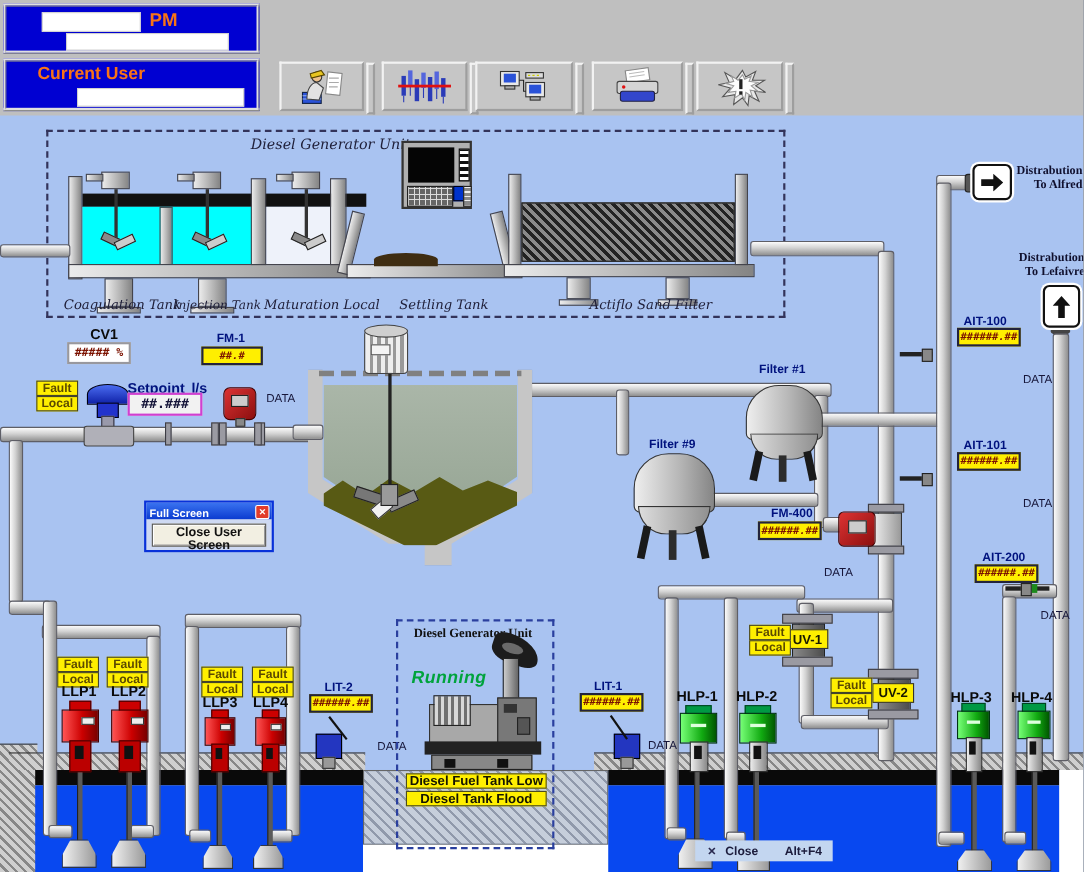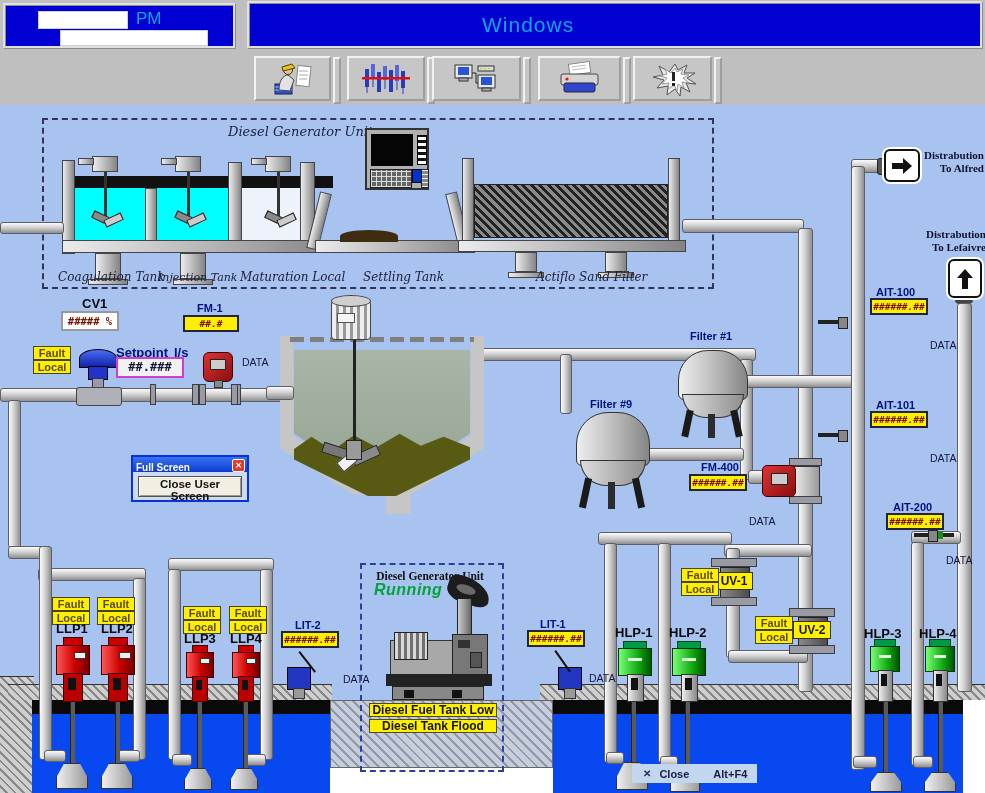--- a/index.html
+++ b/index.html
@@ -1,21 +1,21 @@
 <!DOCTYPE html>
 <html><head>
 <meta charset="utf-8">
 <style>
   html,body{margin:0;padding:0;background:#888;}
   #app{position:relative;width:985px;height:793px;overflow:hidden;background:#bfbfbf;
        font-family:"Liberation Sans",sans-serif;}
   .abs{position:absolute;}
   
   .bluepanel{background:#0000d2;border:3px ridge #e0e0e0;box-sizing:border-box;}
-  .yel{color:#0ea5e9;font-weight:normal;}
+  .yel{color:#f97316;font-weight:bold;}
   .blank{background:#ffffff;border:1px solid #d0d0d0;}
   .tbtn{background:#c6c6c6;border:2px outset #f2f2f2;box-sizing:border-box;display:flex;align-items:center;justify-content:center;}
   .tsep{background:#c6c6c6;border:2px outset #f2f2f2;}
   
   .ph{background:linear-gradient(180deg,#fbfbfb,#d2d2d2 45%,#8f8f8f);border:1px solid #5e5e66;border-radius:3px;box-sizing:border-box;}
   .pv{background:linear-gradient(90deg,#fbfbfb,#d2d2d2 45%,#8f8f8f);border:1px solid #5e5e66;border-radius:3px;box-sizing:border-box;}
   .flg{background:#9a9aa2;border:1px solid #3c3c44;box-sizing:border-box;}
   
   .hatch{background:repeating-linear-gradient(45deg,#cfcfcf 0 4px,#878787 4px 6px);border-top:1px solid #333;box-sizing:border-box;}
   .hatchb{background:repeating-linear-gradient(45deg,#c6cedb 0 5px,#9099ab 5px 7px);border:1px solid #666;box-sizing:border-box;}
@@ -54,24 +54,25 @@
 <div id="app">
 
   <div class="abs" style="left:0;top:0;width:985px;height:105px;background:#bfbfbf;"></div>
 
   <div class="abs bluepanel" style="left:3px;top:3px;width:233px;height:46px;">
     <div class="abs blank" style="left:32px;top:5px;width:88px;height:16px;"></div>
     <div class="abs yel" style="left:130px;top:3px;font-size:17px;">PM</div>
     <div class="abs blank" style="left:54px;top:24px;width:146px;height:14px;"></div>
   </div>
 
-  <div class="abs bluepanel" style="left:247px;top:1px;width:736px;height:48px;">
-    <div class="abs yel" style="left:232px;top:9px;font-size:21px;letter-spacing:1px;">Windows</div>
-  </div>
-
+
+  <div class="abs bluepanel" style="left:3px;top:53px;width:233px;height:48px;">
+    <div class="abs yel" style="left:28px;top:3px;font-size:16px;">Current User</div>
+    <div class="abs blank" style="left:64px;top:24px;width:150px;height:15px;"></div>
+  </div>
 
   <div class="abs tbtn" style="left:254px;top:56px;width:77px;height:45px;">
     <svg width="52" height="38" viewBox="0 0 52 38">
       <rect x="30" y="6" width="13" height="20" fill="#fff" stroke="#888" transform="rotate(6 36 16)"></rect>
       <path d="M32 11h9M32 15h9M32 19h8" stroke="#aaa" fill="none"></path>
       <rect x="8" y="24" width="17" height="10" fill="#2a52d8" stroke="#112244"></rect>
       <path d="M8 27h17M8 30h17" stroke="#9ab4e8" fill="none"></path>
       <path d="M12 30c0-9 4-15 9-15l6 5-4 11z" fill="#e2e2e2" stroke="#444"></path>
       <circle cx="21" cy="10" r="4.5" fill="#eec08a" stroke="#333"></circle>
       <path d="M15 7l10-3 3 4-12 3z" fill="#e8c520" stroke="#554400"></path>
@@ -483,21 +484,21 @@
     <div>To Lefaivre</div>
   </div>
   <div class="abs arrowbtn" style="left:948px;top:259px;width:34px;height:39px;">
     <svg width="16" height="22" viewBox="0 0 16 22">
         <path d="M5 21V10H0L8 1l8 9h-5v11z" fill="#111"></path>
       </svg>
   </div>
 
   <div class="abs" style="left:360px;top:563px;width:140px;height:205px;border:2px dashed #2a3f9e;"></div>
   <div class="abs" style="left:364px;top:570px;width:132px;text-align:center;font:bold 11.5px 'Liberation Serif',serif;color:#111;">Diesel Generator Unit</div>
-  <div class="abs" style="left:374px;top:581px;font:bold italic 16px 'Liberation Sans',sans-serif;color:#00a33c;letter-spacing:.5px;">Running</div>
+  <div class="abs" style="left:374px;top:608px;font:bold italic 16px 'Liberation Sans',sans-serif;color:#00a33c;letter-spacing:.5px;">Running</div>
 
   <div class="abs" style="left:447px;top:578px;width:44px;height:26px;background:#1c1c1c;border-radius:40% 100% 40% 60%;transform:rotate(18deg);"></div>
   <div class="abs" style="left:456px;top:585px;width:20px;height:9px;background:#6a6a6a;border-radius:50%;transform:rotate(18deg);"></div>
   <div class="abs" style="left:457px;top:598px;width:13px;height:48px;background:linear-gradient(90deg,#ccc,#666);border:1px solid #222;"></div>
   <div class="abs" style="left:390px;top:640px;width:72px;height:36px;background:#a8a8a8;border:1px solid #333;"></div>
   <div class="abs" style="left:394px;top:632px;width:32px;height:26px;background:repeating-linear-gradient(90deg,#d8d8d8 0 3px,#707070 3px 6px);border:1px solid #222;"></div>
   <div class="abs" style="left:452px;top:634px;width:34px;height:42px;background:#787878;border:1px solid #222;"></div>
   <div class="abs" style="left:458px;top:640px;width:12px;height:8px;background:#333;"></div>
   <div class="abs" style="left:470px;top:652px;width:10px;height:14px;background:#555;border:1px solid #222;"></div>
   <div class="abs" style="left:386px;top:674px;width:106px;height:12px;background:#222;"></div>

